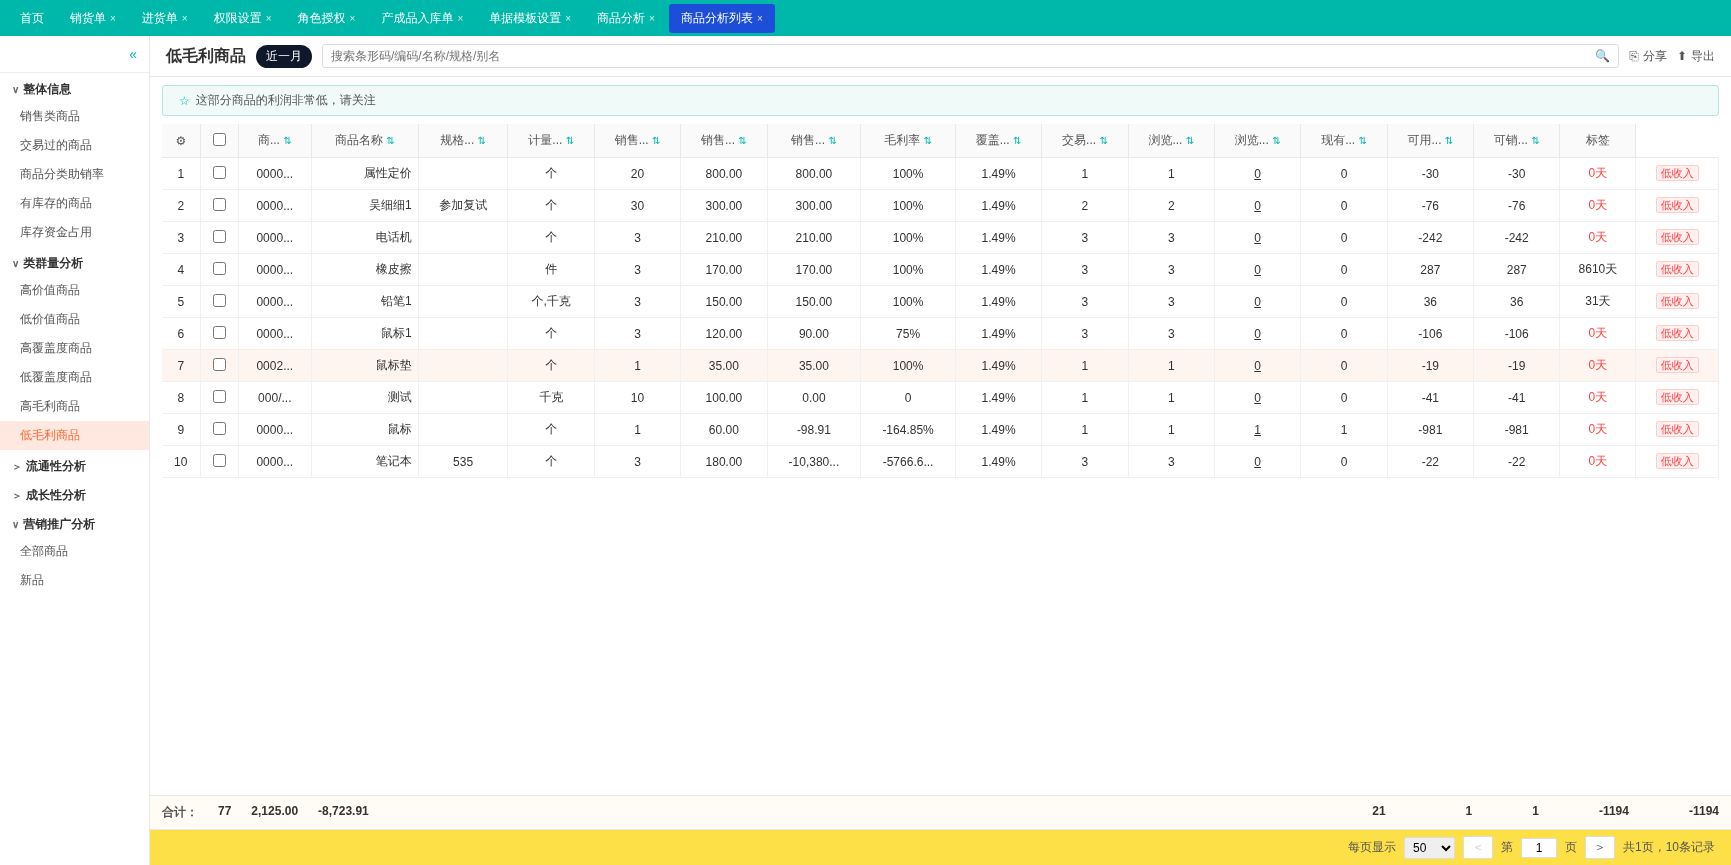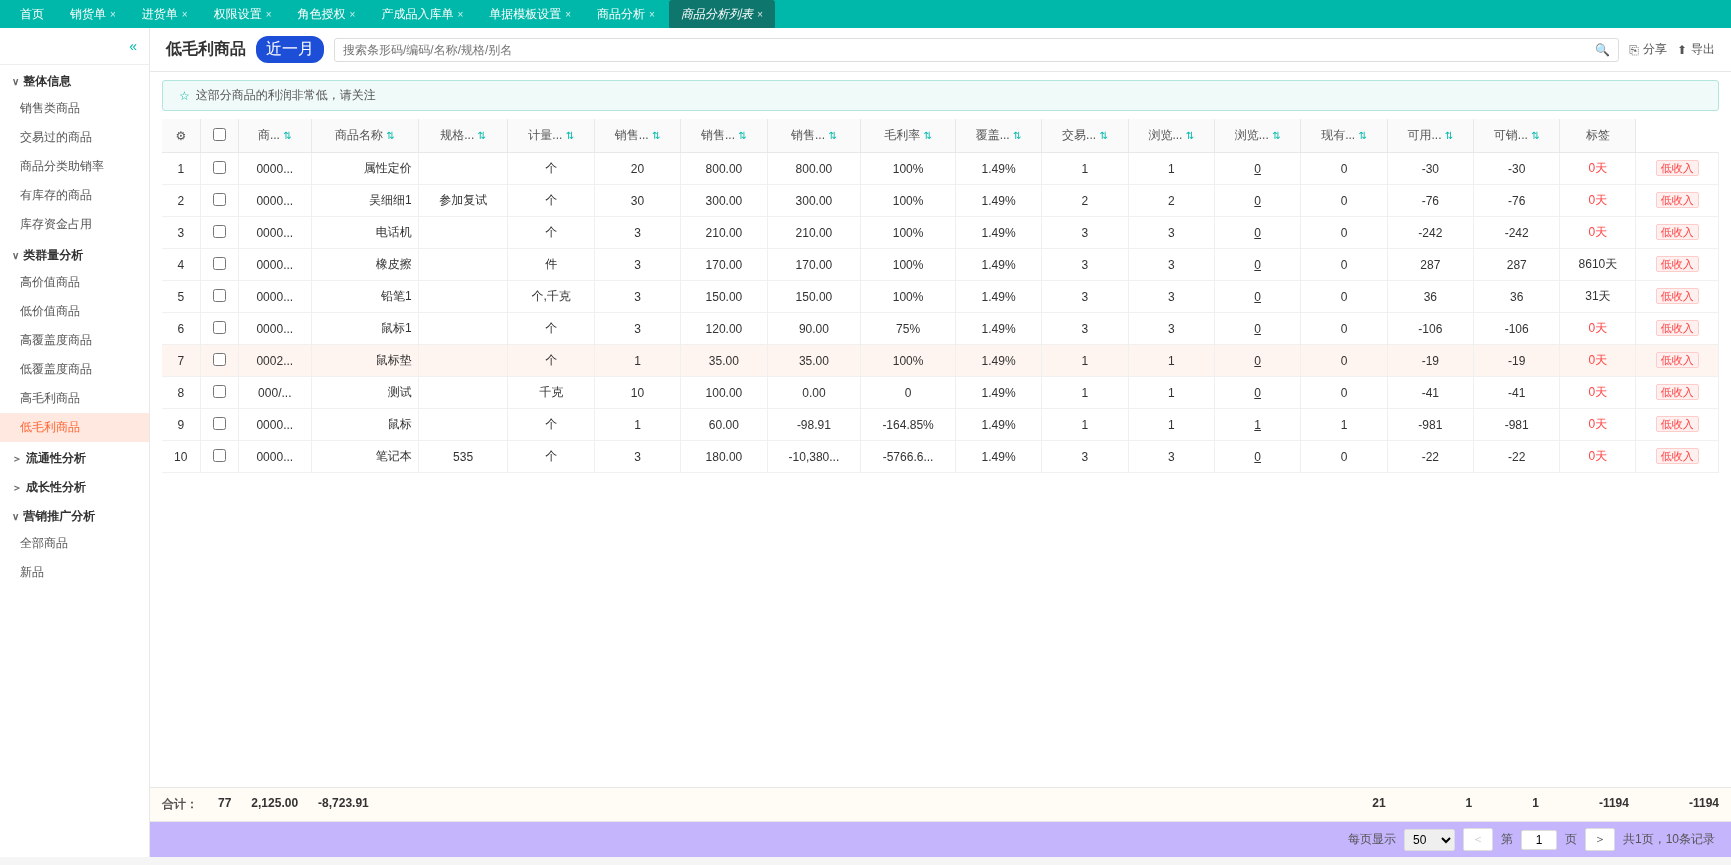--- a/index.html
+++ b/index.html
@@ -3,35 +3,35 @@
   <meta charset="utf-8">
   <style>
     * { box-sizing: border-box; margin: 0; padding: 0; font-family: 'Microsoft YaHei', Arial, sans-serif; font-size: 12px; }
     body { background: #f5f5f5; overflow: hidden; }
 
     
     .top-nav {
       background: #00b8a9;
       display: flex;
       align-items: center;
-      height: 28px;
+      height: 36px;
       padding: 0 8px;
       gap: 2px;
     }
     .nav-item {
       color: #fff;
       padding: 6px 12px;
       cursor: pointer;
       white-space: nowrap;
       border-radius: 3px;
       display: flex;
       align-items: center;
       gap: 4px;
     }
-    .nav-item.active { background: #0f766e; font-style: italic; }
+    .nav-item.active { background: #1d4ed8; }
     .nav-close { font-size: 10px; opacity: 0.8; }
 
     
     .main-layout {
       display: flex;
       height: calc(100vh - 36px);
     }
 
     
     .sidebar {
@@ -75,27 +75,27 @@
       padding: 8px 16px;
       border-bottom: 1px solid #e8e8e8;
       gap: 10px;
     }
     .page-title {
       font-size: 16px;
       font-weight: bold;
       color: #333;
     }
     .filter-btn {
-      background: #1d4ed8;
+      background: #0f172a;
       color: #fff;
       border: none;
       padding: 3px 10px;
       border-radius: 12px;
       cursor: pointer;
-      font-size: 16px;
+      font-size: 12px;
     }
     .search-box {
       flex: 1;
       border: 1px solid #ddd;
       border-radius: 3px;
       padding: 4px 8px;
       color: #999;
       display: flex;
       align-items: center;
       gap: 6px;
@@ -185,21 +185,21 @@
       padding: 8px 12px;
       display: flex;
       gap: 20px;
     }
     .footer-label { color: #555; font-weight: bold; }
     .footer-value { color: #333; font-weight: bold; }
 
     
     .pagination-bar {
       border-top: 1px solid #e8e8e8;
-      background: #c4b5fd;
+      background: #fde047;
       padding: 6px 16px;
       display: flex;
       align-items: center;
       justify-content: flex-end;
       gap: 8px;
       color: #555;
     }
     .pagination-bar select {
       border: 1px solid #ddd;
       padding: 2px 4px;

